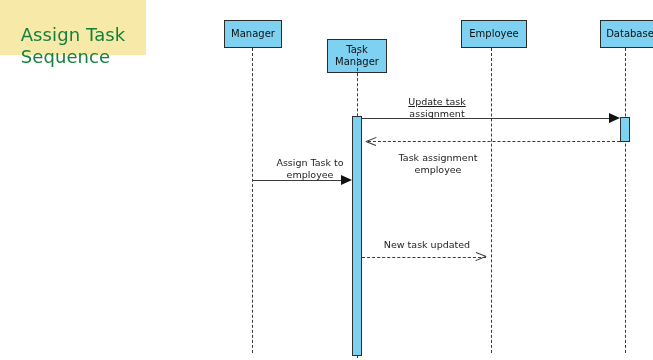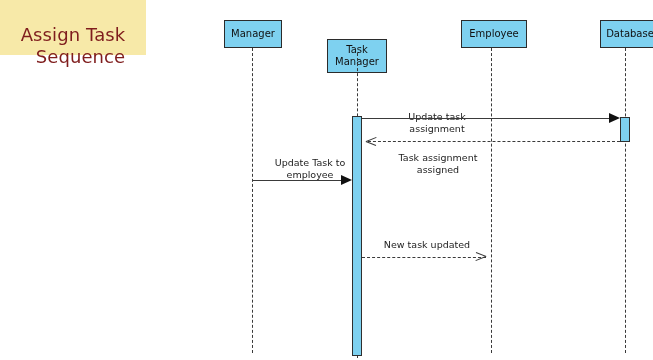--- a/index.html
+++ b/index.html
@@ -28,22 +28,22 @@
     background: #F7E9A8;
     display: flex;
     align-items: center;
     justify-content: center;
     box-sizing: border-box;
     padding: 0 6px;
   }
   #title-text {
     font-size: 18px;
     line-height: 22px;
-    color: #7f1d1d;
-    text-align: right;
+    color: #15803d;
+    text-align: left;
     white-space: pre-line;
     letter-spacing: 0.1px;
     margin-top: 36px;
   }
 
   
   .lifeline-col {
     position: absolute;
     top: 0;
     height: 360px;
@@ -144,38 +144,38 @@
     <div class="lifeline-dash" style="left:491px; top:48px; height:305px;"></div>
   </div>
 
   <div class="lifeline-col">
     <div class="head-box" style="left:600px; top:20px; width:60px; height:28px;">Database</div>
     <div class="lifeline-dash" style="left:625px; top:48px; height:305px;"></div>
     <div class="activation" style="left:620px; top:117px; width:10px; height:25px;"></div>
   </div>
 
   <div>
-    <div class="msg-label" style="left:378px; top:111px; width:118px;">Update task
+    <div class="msg-label" style="left:378px; top:96px; width:118px;text-decoration:underline;">Update task
 assignment</div>
     <div class="msg-line" style="left:362px; top:118px; width:248px;"></div>
     <div class="arrow-solid-right" style="left:609px; top:113px;"></div>
   </div>
 
   <div>
     <div class="msg-line dashed" style="left:368px; top:141px; width:252px;"></div>
     <div class="arrow-open" style="left:366px; top:141px;">
       <span style="transform: rotate(-22deg);"></span>
       <span style="transform: rotate(22deg);"></span>
     </div>
     <div class="msg-label" style="left:372px; top:152px; width:132px;">Task assignment
-assigned</div>
+employee</div>
   </div>
 
   <div>
-    <div class="msg-label" style="left:256px; top:157px; width:108px;">Update Task to
+    <div class="msg-label" style="left:256px; top:157px; width:108px;">Assign Task to
 employee</div>
     <div class="msg-line" style="left:252px; top:180px; width:90px;"></div>
     <div class="arrow-solid-right" style="left:341px; top:175px;"></div>
   </div>
 
   <div>
     <div class="msg-label" style="left:371px; top:239px; width:112px;">New task updated</div>
     <div class="msg-line dashed" style="left:362px; top:257px; width:124px;"></div>
     <div class="arrow-open" style="left:486px; top:257px;">
       <span style="transform: rotate(158deg);"></span>

